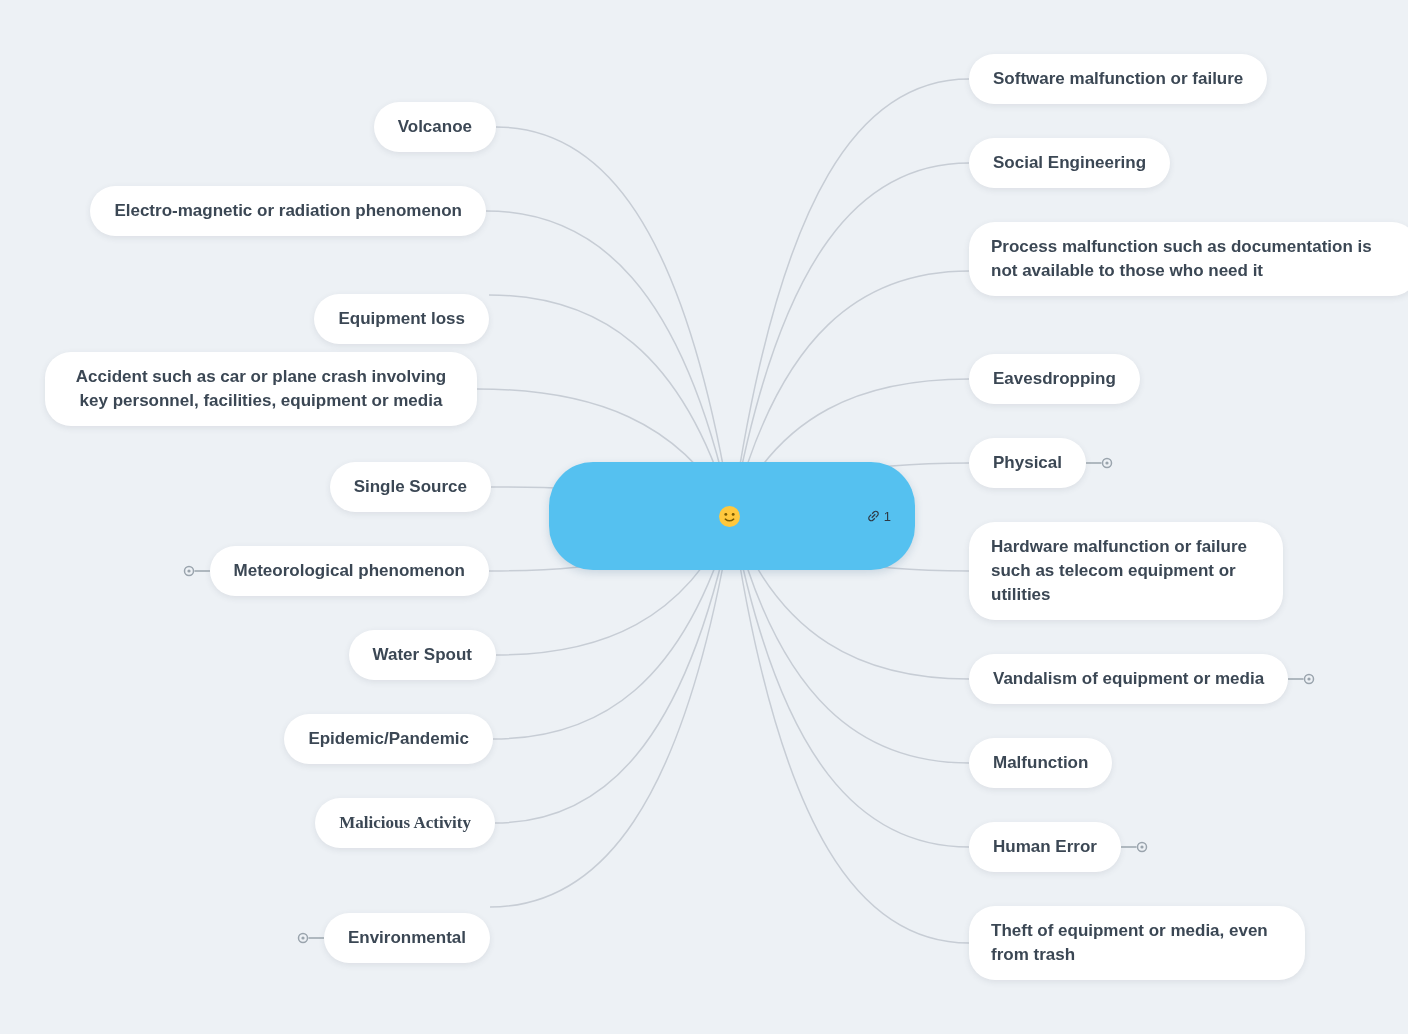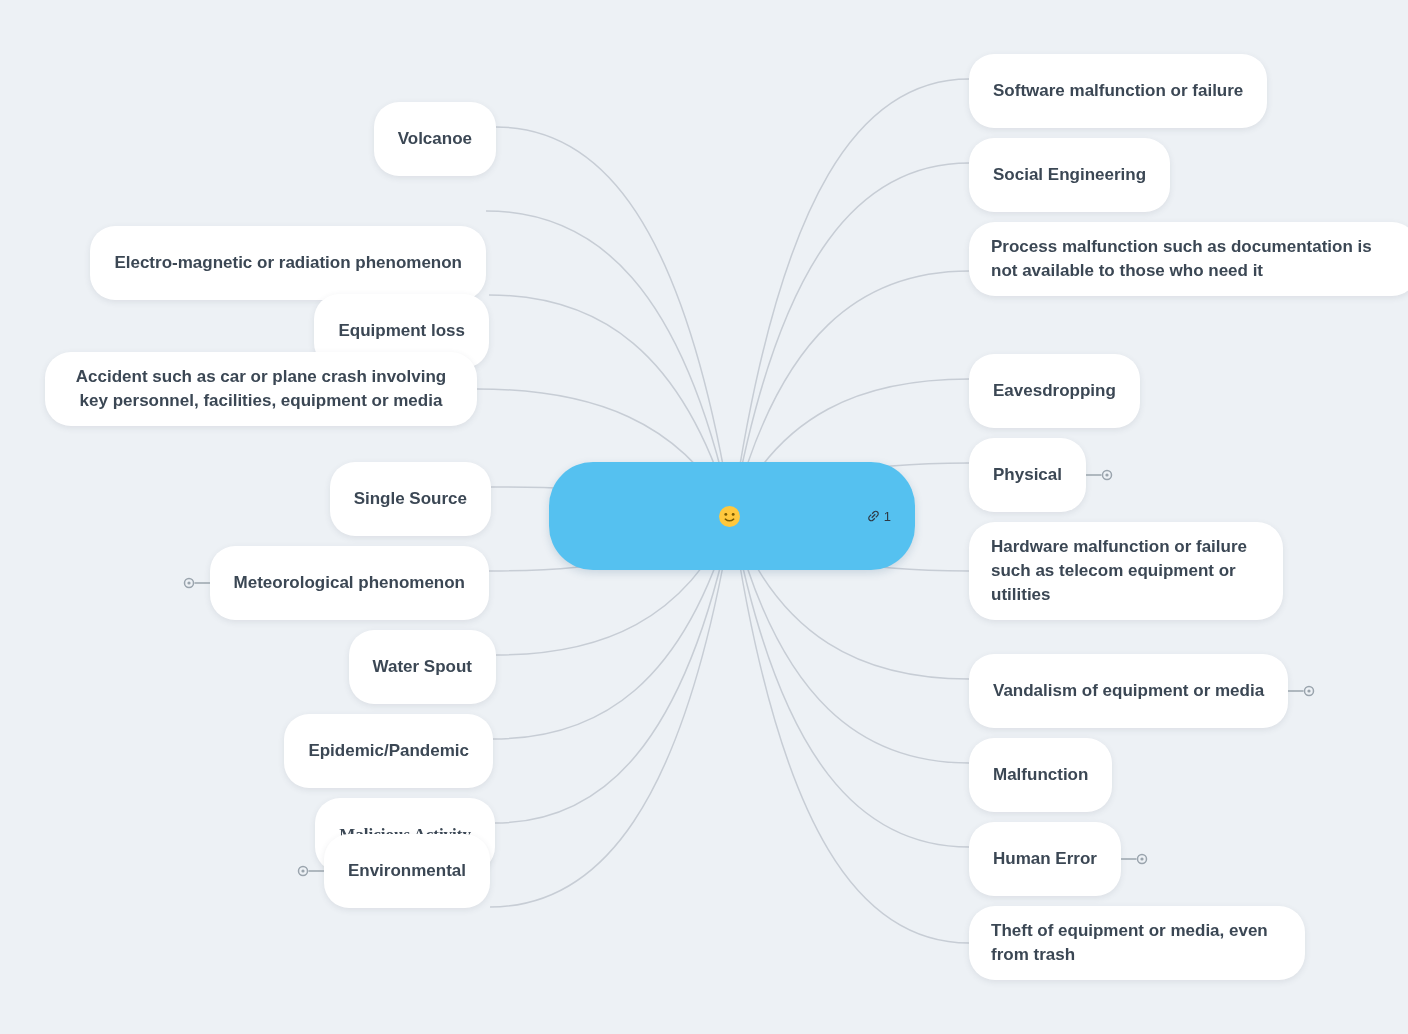--- a/index.html
+++ b/index.html
@@ -27,21 +27,21 @@
   }
   .node {
     position: absolute;
     z-index: 1;
     background: #FFFFFF;
     color: #3B4754;
     font-size: 17px;
     font-weight: 700;
     border-radius: 25px;
     box-shadow: 0 2px 6px rgba(55,70,90,0.10);
-    padding: 12px 24px;
+    padding: 0 24px;
     height: 50px;
     display: flex;
     align-items: center;
     white-space: nowrap;
     cursor: pointer;
   }
   .node.multiline {
     height: auto;
     white-space: normal;
     padding: 13px 22px;
@@ -129,21 +129,21 @@
       <path d="M 732 516 C 779.4 638.25, 862.35 679, 969 679"></path>
       <path d="M 732 516 C 779.4 701.25, 862.35 763, 969 763"></path>
       <path d="M 732 516 C 779.4 764.25, 862.35 847, 969 847"></path>
       <path d="M 732 516 C 779.4 836.25, 862.35 943, 969 943"></path>
     </svg>
 
   <div class="node" style="top:102px; right:912px;">
     <span>Volcanoe</span>
   </div>
 
-  <div class="node" style="top:186px; right:922px;margin-top:40px;">
+  <div class="node" style="top:186px; right:922px;">
     <span>Electro-magnetic or radiation phenomenon</span>
   </div>
 
   <div class="node" style="top:270px; right:919px;margin-top:24px;">
     <span>Equipment loss</span>
   </div>
 
   <div class="node" style="top:462px; right:917px;">
     <span>Single Source</span>
   </div>
@@ -166,21 +166,21 @@
   </div>
 
   <div class="node" style="top:714px; right:915px;">
     <span>Epidemic/Pandemic</span>
   </div>
 
   <div class="node" style="top:798px; right:913px;font-family:Liberation Serif, serif;">
     <span>Malicious Activity</span>
   </div>
 
-  <div class="node" style="top:834px; right:918px;">
+  <div class="node" style="top:913px; right:918px;">
     <span class="collapse-indicator ind-left"><svg width="28" height="14">
           <circle cx="7" cy="7" r="4.5" fill="none" stroke="#9AA4AD" stroke-width="1.5"></circle>
           <circle cx="7" cy="7" r="1.6" fill="#9AA4AD"></circle>
           <line x1="12.5" y1="7" x2="28" y2="7" stroke="#9AA4AD" stroke-width="1.5"></line>
         </svg></span>
     <span>Environmental</span>
   </div>
 
   <div class="node" style="top:54px; left:969px;">
     <span>Software malfunction or failure</span>

